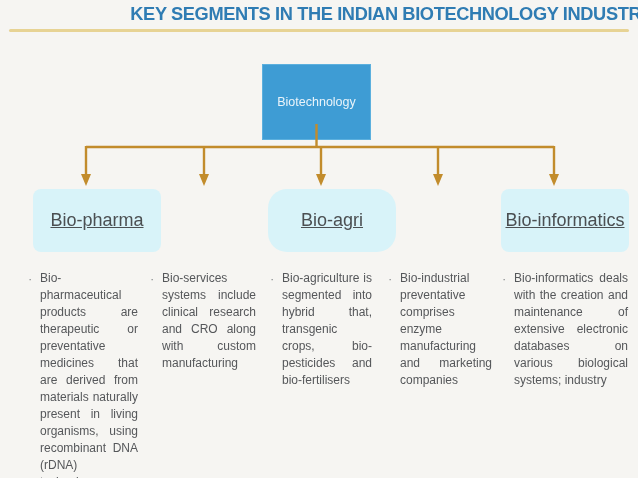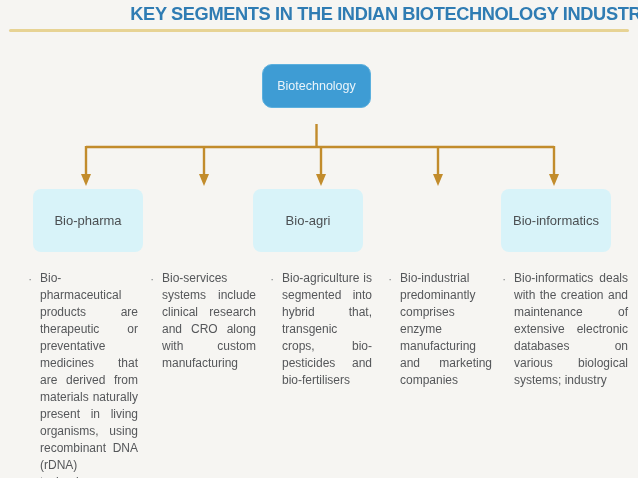--- a/index.html
+++ b/index.html
@@ -21,43 +21,43 @@
     white-space:nowrap;
   }
   .title-rule{
     position:absolute;left:9px;top:29px;width:620px;height:3px;
     background:var(--c-rule,#e7d394);
     border-radius:2px;
   }
 
   
   .root-box{
-    position:absolute;left:262px;top:64px;width:109px;height:44px;
+    position:absolute;left:262px;top:64px;width:109px;height:76px;
     background:var(--c-node,#3e9cd4);
     border:1px solid #5cb0de;
-    border-radius:10px;
+    border-radius:0;
     display:flex;align-items:center;justify-content:center;
     font-size:12.5px;color:#eaf4fa;
     box-sizing:border-box;
   }
 
   
   .connectors{position:absolute;left:0;top:0;width:638px;height:478px;pointer-events:none;}
   .connectors path{stroke:var(--c-connector,#c28c2c);stroke-width:2.4;fill:none;}
   .connectors polygon{fill:var(--c-connector,#c28c2c);}
 
   
   .seg-box{
-    position:absolute;top:189px;width:110px;height:63px;
+    position:absolute;top:189px;width:128px;height:63px;
     background:var(--c-segment,#d8f3f9);
     border-radius:8px;
     display:flex;align-items:center;justify-content:center;
-    font-size:13px;color:#4b4f52;
+    font-size:18px;color:#4b4f52;text-decoration:underline;
   }
-  .seg-1{left:33px;} .seg-2{left:151px;} .seg-3{left:253px;} .seg-4{left:385px;} .seg-5{left:501px;}
+  .seg-1{left:33px;} .seg-2{left:151px;} .seg-3{left:268px;border-radius:19px;} .seg-4{left:385px;} .seg-5{left:501px;}
 
   
   .desc{
     position:absolute;top:270px;
     display:flex;align-items:flex-start;
   }
   .d-1{left:28px;width:110px;}
   .d-2{left:150px;width:106px;}
   .d-3{left:270px;width:102px;}
   .d-4{left:388px;width:104px;}
@@ -119,20 +119,20 @@
   <div class="desc d-2">
     <span class="bullet">·</span>
     <span class="desc-text">Bio-services systems include clinical research and CRO along with custom manufacturing</span>
   </div>
   <div class="desc d-3">
     <span class="bullet">·</span>
     <span class="desc-text">Bio-agriculture is segmented into hybrid that, transgenic crops, bio-pesticides and bio-fertilisers</span>
   </div>
   <div class="desc d-4">
     <span class="bullet">·</span>
-    <span class="desc-text">Bio-industrial predominantly comprises enzyme manufacturing and marketing companies</span>
+    <span class="desc-text">Bio-industrial preventative comprises enzyme manufacturing and marketing companies</span>
   </div>
   <div class="desc d-5">
     <span class="bullet">·</span>
     <span class="desc-text">Bio-informatics deals with the creation and maintenance of extensive electronic databases on various biological systems; industry</span>
   </div>
 
 </div>
 
 </body></html>

